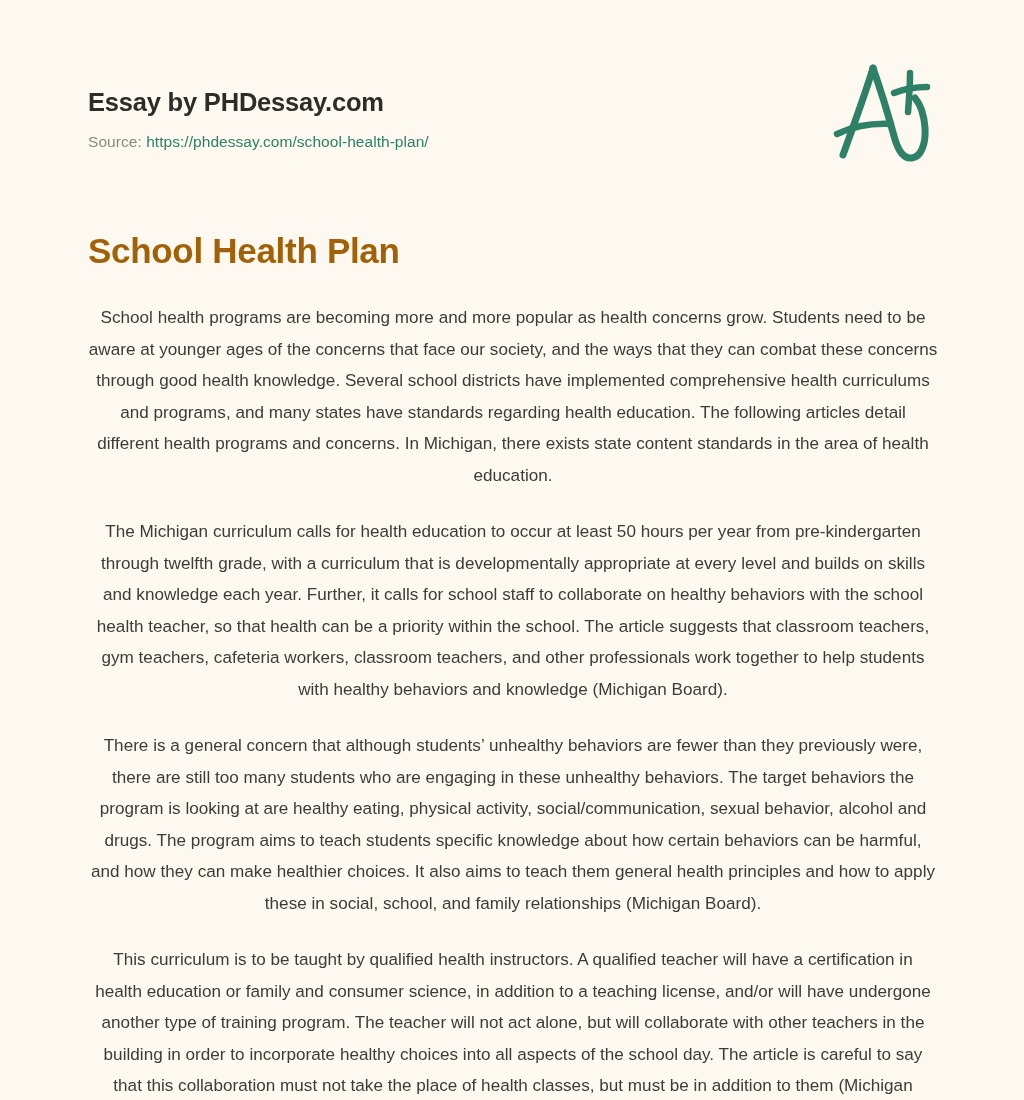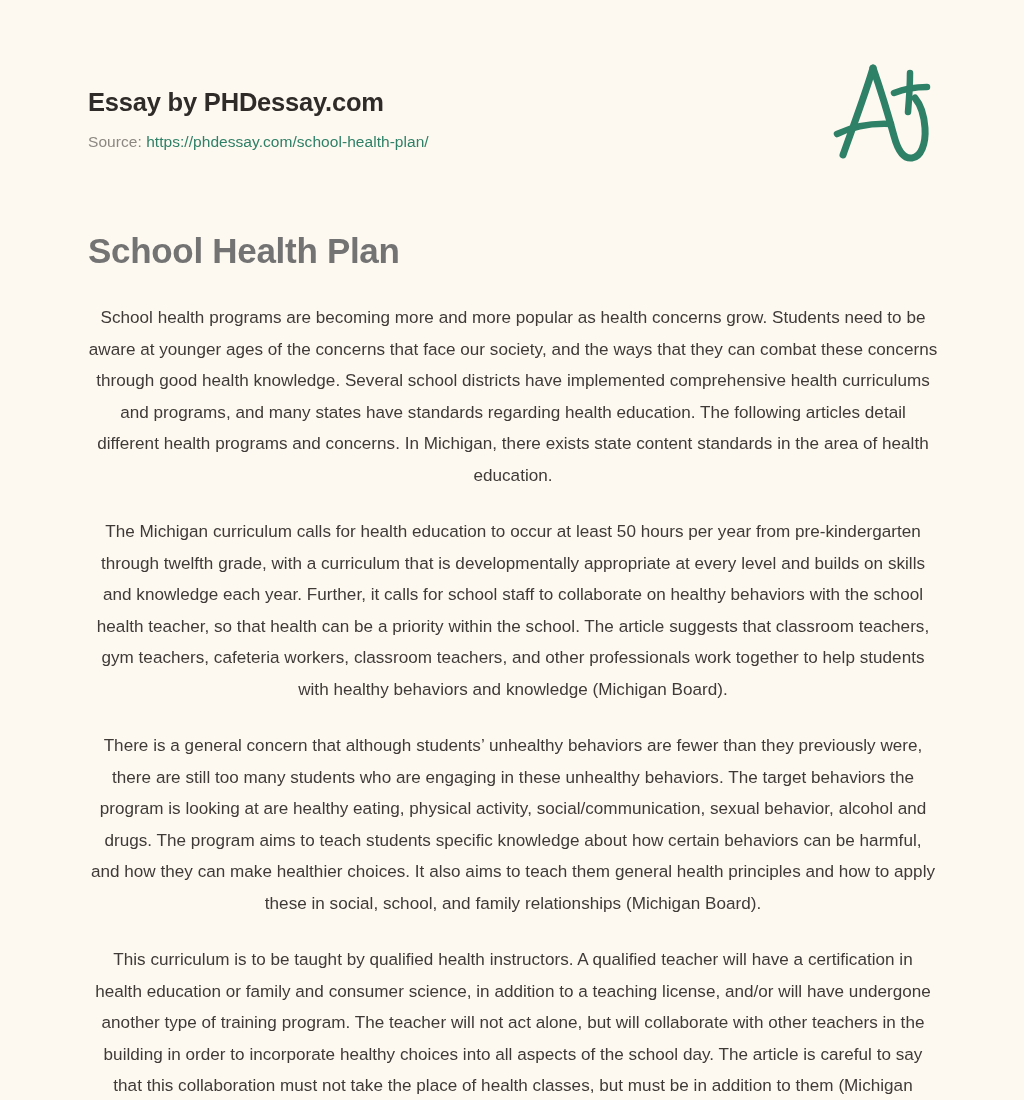--- a/index.html
+++ b/index.html
@@ -69,21 +69,21 @@
     width: 120px;
     height: 116px;
   }
 
   
   .doc-title {
     margin: 0;
     padding-top: 96px;
     font-size: 35px;
     font-weight: 700;
-    color: #737373;
+    color: #a16207;
     letter-spacing: -0.3px;
     line-height: 1.2;
   }
 
   
   .article {
     padding-top: 30px;
     width: 850px;
   }
 

